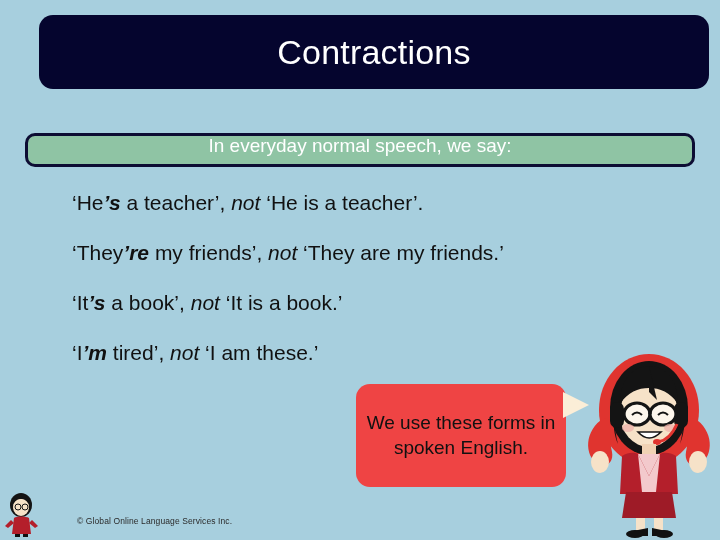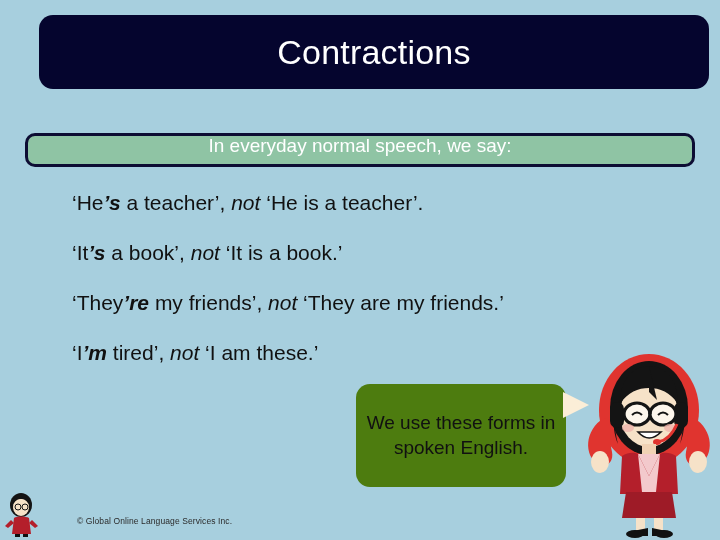--- a/index.html
+++ b/index.html
@@ -84,21 +84,21 @@
     font-style: italic;
   }
 
   
   #speech-bubble {
     position: absolute;
     left: 356px;
     top: 384px;
     width: 210px;
     height: 103px;
-    background: #4d7c0f;
+    background: #ef4444;
     border-radius: 14px;
     display: flex;
     align-items: center;
     justify-content: center;
     text-align: center;
   }
   #bubble-text {
     font-size: 19px;
     color: #111111;
     line-height: 1.28;
@@ -156,25 +156,25 @@
   </div>
 
   <div id="body-lines">
 
     <div class="body-line">
       <span>‘</span><span>He</span><span class="contr">’s</span><span> a teacher’, </span><span class="notw">not</span><span> ‘He is a teacher’.</span>
     </div>
 
 
     <div class="body-line">
+      <span>‘</span><span>They</span><span class="contr">’re</span><span> my friends’, </span><span class="notw">not</span><span> ‘They are my friends.’</span>
+    </div>
+
+    <div class="body-line">
       <span>‘</span><span>It</span><span class="contr">’s</span><span> a book’, </span><span class="notw">not</span><span> ‘It is a book.’</span>
-    </div>
-
-    <div class="body-line">
-      <span>‘</span><span>They</span><span class="contr">’re</span><span> my friends’, </span><span class="notw">not</span><span> ‘They are my friends.’</span>
     </div>
 
     <div class="body-line">
       <span>‘</span><span>I</span><span class="contr">’m</span><span> tired’, </span><span class="notw">not</span><span> ‘I am these.’</span>
     </div>
 
   </div>
 
   <div id="speech-bubble">
     <div id="bubble-text">We use these forms in spoken English.</div>

